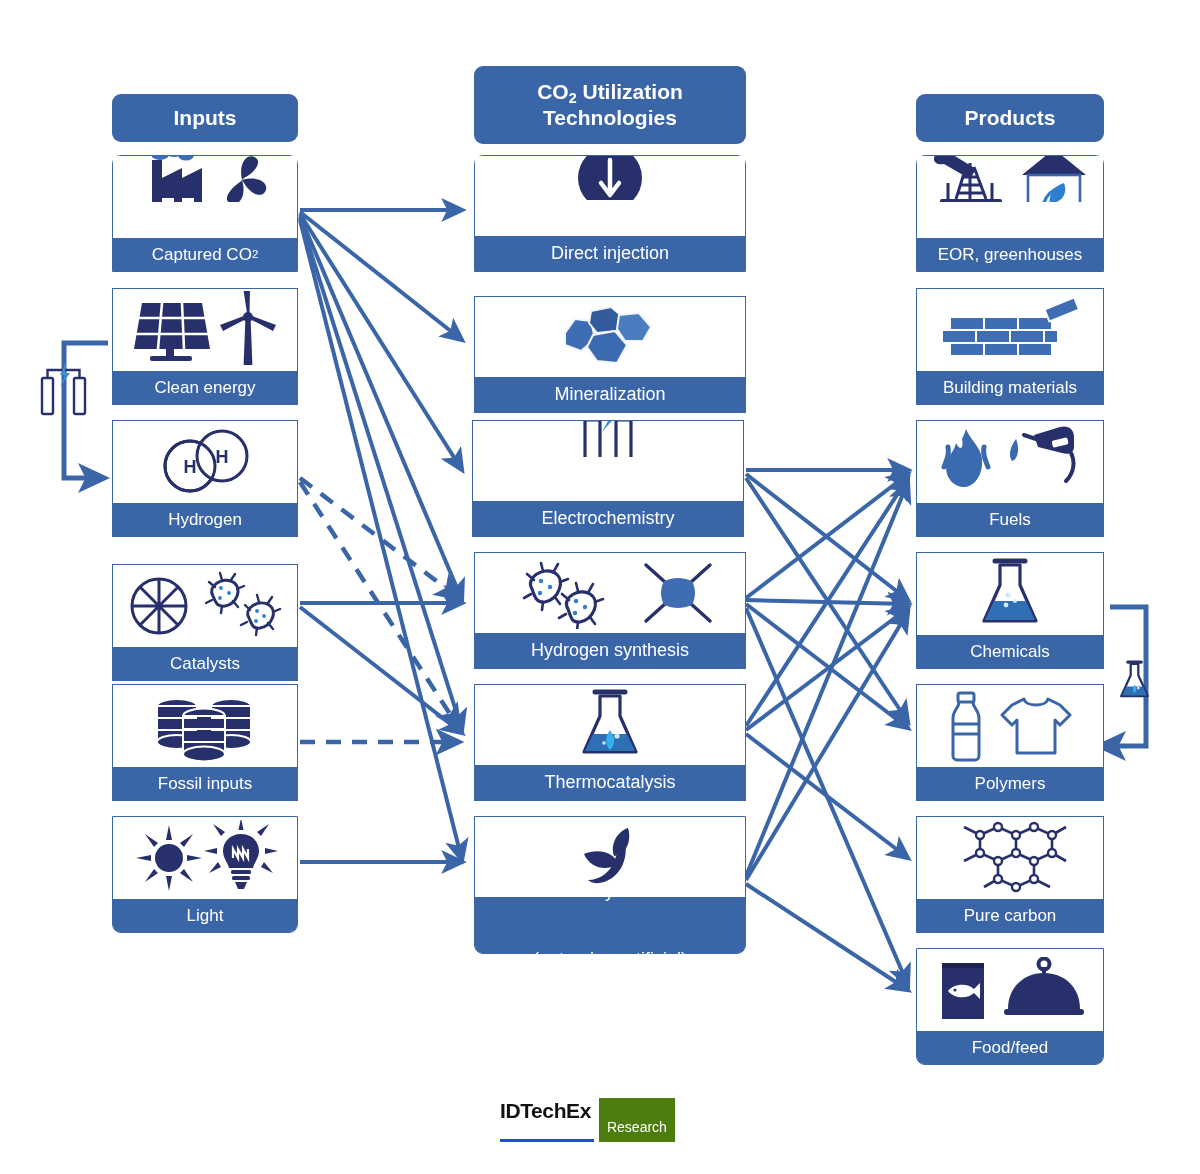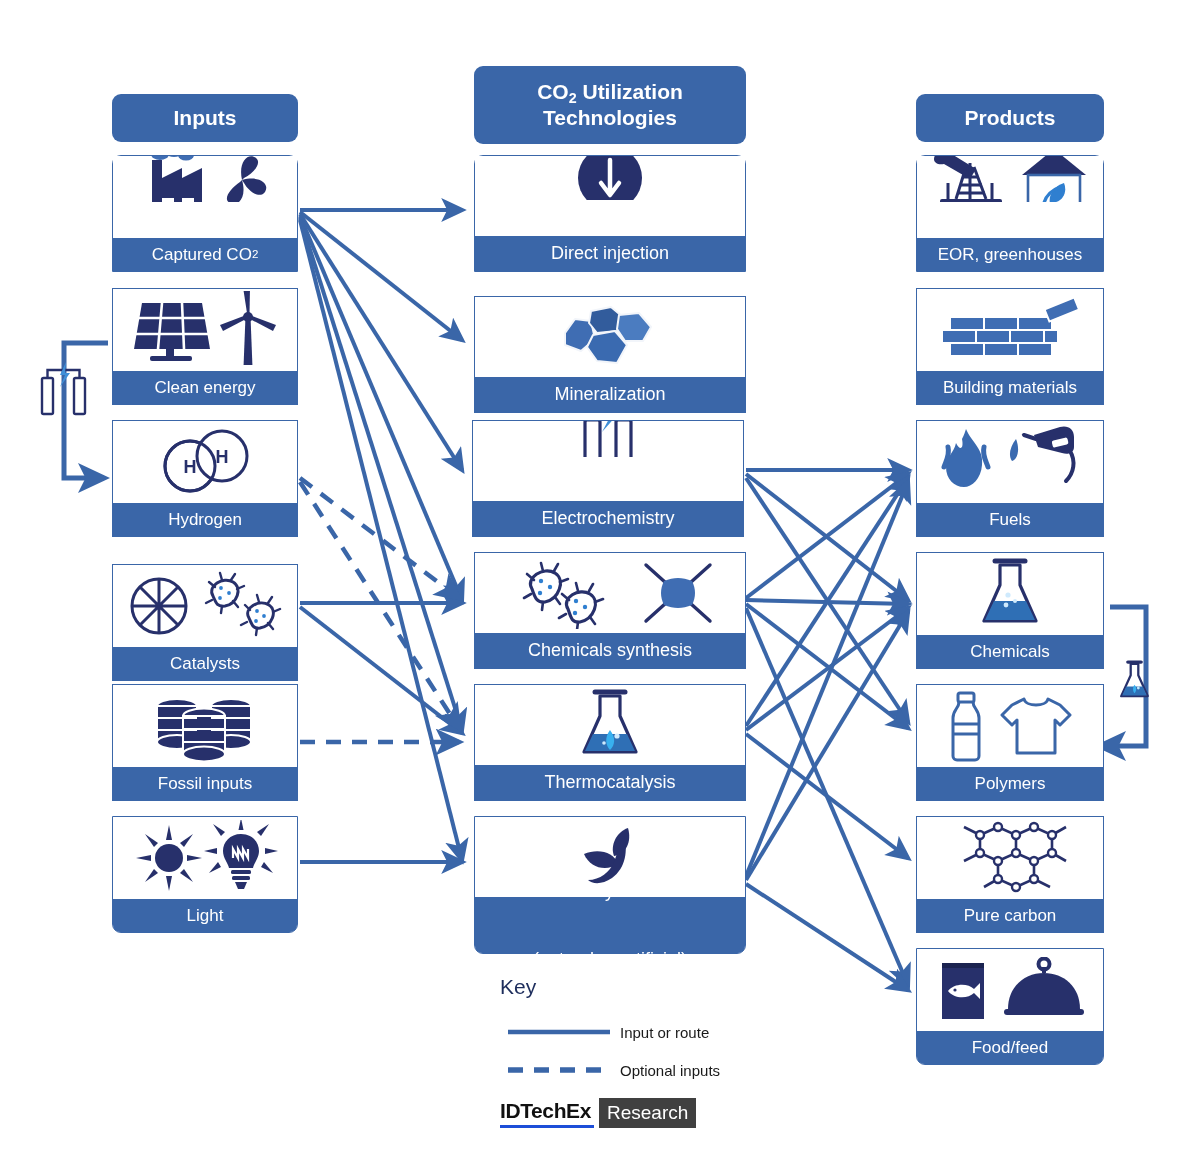--- a/index.html
+++ b/index.html
@@ -19,22 +19,22 @@
   .node .lbl{flex:0 0 auto;background:#3a66a8;color:#fff;text-align:center;
              display:flex;align-items:center;justify-content:center;line-height:1.12;
              box-sizing:border-box;}
   .node.r-bot .lbl{border-bottom-left-radius:7px;border-bottom-right-radius:7px;}
   #key{position:absolute;z-index:5;}
   .keyttl{position:absolute;color:#1d2d5c;font-size:21px;}
   .keytxt{position:absolute;color:#1a1a1a;font-size:15px;}
   #logo{position:absolute;z-index:5;display:flex;align-items:stretch;}
   #logo .mark{font-weight:bold;font-size:21px;color:#111;letter-spacing:-.4px;
               border-bottom:3px solid #1d4ed8;padding:0 3px 1px 0;line-height:26px;}
-  #logo .res{background:#404040;color:#fff;font-size:19px;line-height:26px;
-             padding:2px 8px 2px 8px;margin-left:5px;}
+  #logo .res{background:#4d7c0f;color:#fff;font-size:14px;line-height:26px;
+             padding:16px 8px 2px 8px;margin-left:5px;}
   .sub{font-size:.68em;vertical-align:-.28em;}
 </style>
 </head>
 <body>
 
 <div id="stage">
 
   <svg class="layer" id="arrows" viewBox="0 0 1200 1174">
     <defs>
       <marker id="ah" markerWidth="7" markerHeight="7" refX="5.2" refY="3" orient="auto">
@@ -339,21 +339,21 @@
             </g>
         </g>
       </svg>
       <svg width="76" height="68" viewBox="0 0 76 68">
         <g stroke="#27306b" stroke-width="3.4" stroke-linecap="round">
           <path d="M6,6 L26,24 M70,6 L50,24 M6,62 L26,44 M70,62 L50,44"></path>
         </g>
         <path d="M24,22 C34,18 42,18 52,22 C56,30 56,38 52,46 C42,50 34,50 24,46 C20,38 20,30 24,22 Z" fill="#3f6db3"></path>
       </svg>
     </div>
-    <div class="lbl" style="height:35px;font-size:18px;">Chemicals synthesis</div>
+    <div class="lbl" style="height:35px;font-size:18px;">Hydrogen synthesis</div>
   </div>
 
   <div class="node" style="left:474px;top:684px;width:272px;height:117px;">
     <div class="art">
       <svg width="66" height="74" viewBox="0 0 66 74">
         <path d="M23,8 L23,28 L7,64 L59,64 L43,28 L43,8 Z" fill="#fff" stroke="#27306b" stroke-width="3.2" stroke-linejoin="round"></path>
         <path d="M16,46 L50,46 L58,63 L8,63 Z" fill="#2f6fb5"></path>
         <path d="M18,4 L48,4" stroke="#27306b" stroke-width="5" stroke-linecap="round"></path>
         <path d="M33,42 C27,50 29,58 33,62 C38,57 39,50 33,42 Z" fill="#38b0ef"></path>
         <circle cx="40" cy="48" r="2.6" fill="#cfeafd"></circle>
@@ -517,28 +517,19 @@
       <svg width="84" height="66" viewBox="0 0 84 66">
         <path d="M6,52 C6,30 22,16 42,16 C62,16 78,30 78,52 Z" fill="#27306b"></path>
         <rect x="2" y="52" width="80" height="6" rx="3" fill="#27306b"></rect>
         <path d="M42,16 L42,10" stroke="#27306b" stroke-width="4"></path>
         <circle cx="42" cy="7" r="5.5" fill="none" stroke="#27306b" stroke-width="4"></circle>
       </svg>
     </div>
     <div class="lbl" style="height:33px;font-size:17px;">Food/feed</div>
   </div>
 
-  <div id="key" style="left:500px;top:975px;width:280px;height:110px;">
-    <div class="keyttl" style="left:0;top:0;">Key</div>
-    <svg width="280" height="90" viewBox="0 0 280 90" style="position:absolute;left:0;top:40px;">
-      <path d="M8,17 L110,17" stroke="#3a66a8" stroke-width="4.5"></path>
-      <path d="M8,55 L110,55" stroke="#3a66a8" stroke-width="5.5" stroke-dasharray="15 11"></path>
-    </svg>
-    <div class="keytxt" style="left:120px;top:49px;">Input or route</div>
-    <div class="keytxt" style="left:120px;top:87px;">Optional inputs</div>
-  </div>
 
   <div id="logo" style="left:500px;top:1098px;">
     <div class="mark">IDTechEx</div>
     <div class="res">Research</div>
   </div>
 
 </div>
 
 </body></html>

